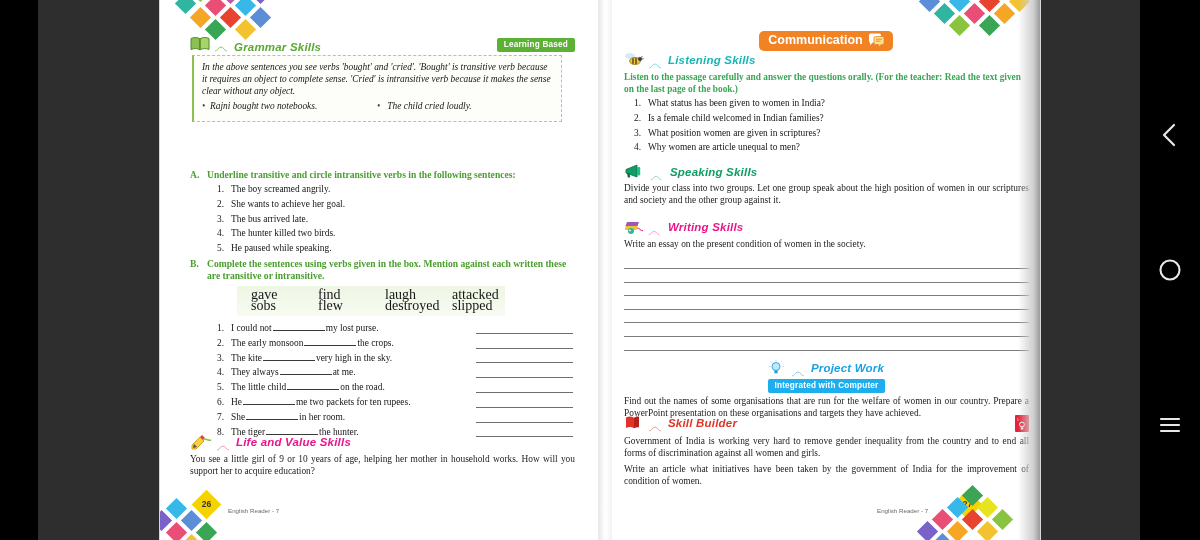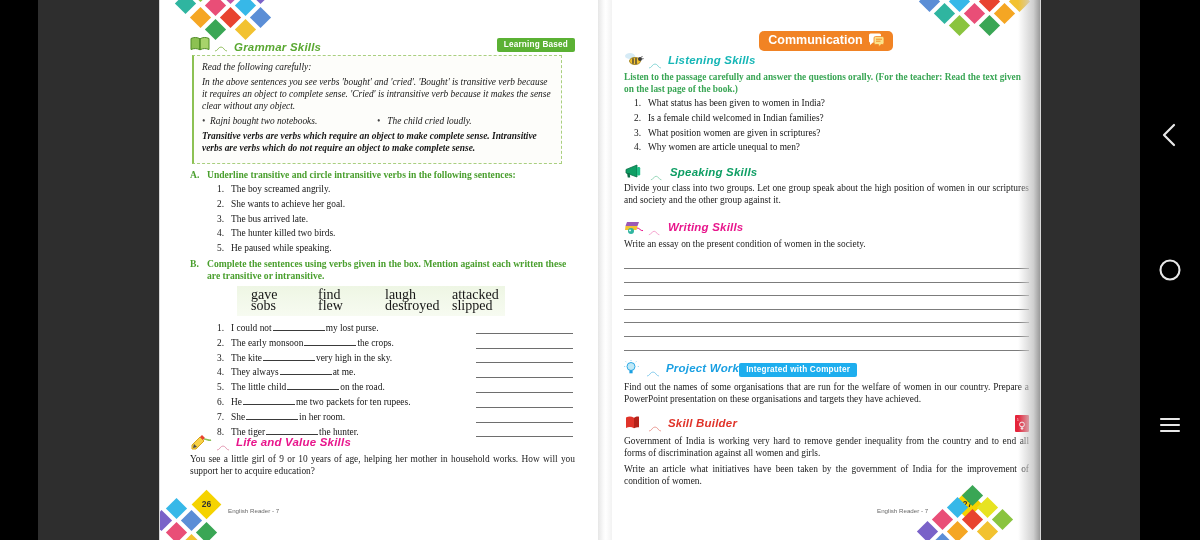--- a/index.html
+++ b/index.html
@@ -129,31 +129,29 @@
                   <path d="M1 6c3 0 3-4 6-4s3 4 6 4" fill="none" stroke="#9ac36b" stroke-width="1"></path>
                 </svg>
             </span>
             <span class="skill-title green-t">Grammar Skills</span>
           </div>
           <span class="badge badge-green">Learning Based</span>
         </div>
       </div>
 
       <div class="greenbox" style="position:absolute;left:32px;top:55px;width:370px;box-sizing:border-box;">
-        <p style="font-style:italic;">Read the following carefully:</p>
         <p style="font-style:italic;">In the above sentences you see verbs 'bought' and 'cried'. 'Bought' is transitive verb because it requires an object to complete sense. 'Cried' is intransitive verb because it makes the sense clear without any object.</p>
         <p style="display:flex;">
           <span style="width:175px;display:inline-block;font-style:italic;">
             <span style="color:#444;">•&nbsp;&nbsp;</span><span>Rajni bought two notebooks.</span>
           </span>
           <span style="display:inline-block;font-style:italic;">
             <span style="color:#444;">•&nbsp;&nbsp;&nbsp;</span><span>The child cried loudly.</span>
           </span>
         </p>
-        <p style="font-style:italic;font-weight:bold;margin-top:3px;">Transitive verbs are verbs which require an object to make complete sense. Intransitive verbs are verbs which do not require an object to make complete sense.</p>
       </div>
 
       <div style="position:absolute;left:30px;top:169px;width:380px;">
         <div style="display:flex;">
           <span class="ex-head" style="width:17px;flex:none;">A.</span>
           <span class="ex-head">Underline transitive and circle intransitive verbs in the following sentences:</span>
         </div>
         <ol class="qlist" style="margin-left:17px;">
           <li>
               <span class="num">1.</span>
@@ -392,21 +390,21 @@
           <div class="wline"></div>
           <div class="wline"></div>
           <div class="wline"></div>
           <div class="wline"></div>
           <div class="wline"></div>
           <div class="wline"></div>
         </div>
       </div>
 
       <div style="position:absolute;left:12px;top:360px;width:405px;">
-        <div style="display:flex;align-items:center;">
+        <div style="display:flex;align-items:center;justify-content:space-between;flex-direction:column;">
           <div class="skill-head">
             <span style="width:18px;height:16px;display:block;">
               <svg width="18" height="16" viewBox="0 0 18 16">
                 <circle cx="7" cy="6.5" r="4" fill="#bfe9f7" stroke="#1ba0e2" stroke-width=".9"></circle>
                 <rect x="5.4" y="10.3" width="3.2" height="3" fill="#1ba0e2"></rect>
                 <path d="M7 1V-0.2M2.4 2.2L1.6 1.4M11.6 2.2l.8-.8M1.2 6.5H.2M13.8 6.5h1" stroke="#7ed0ee" stroke-width=".9"></path>
               </svg>
             </span>
             <span class="curl">
               <svg width="16" height="8" viewBox="0 0 16 8">

